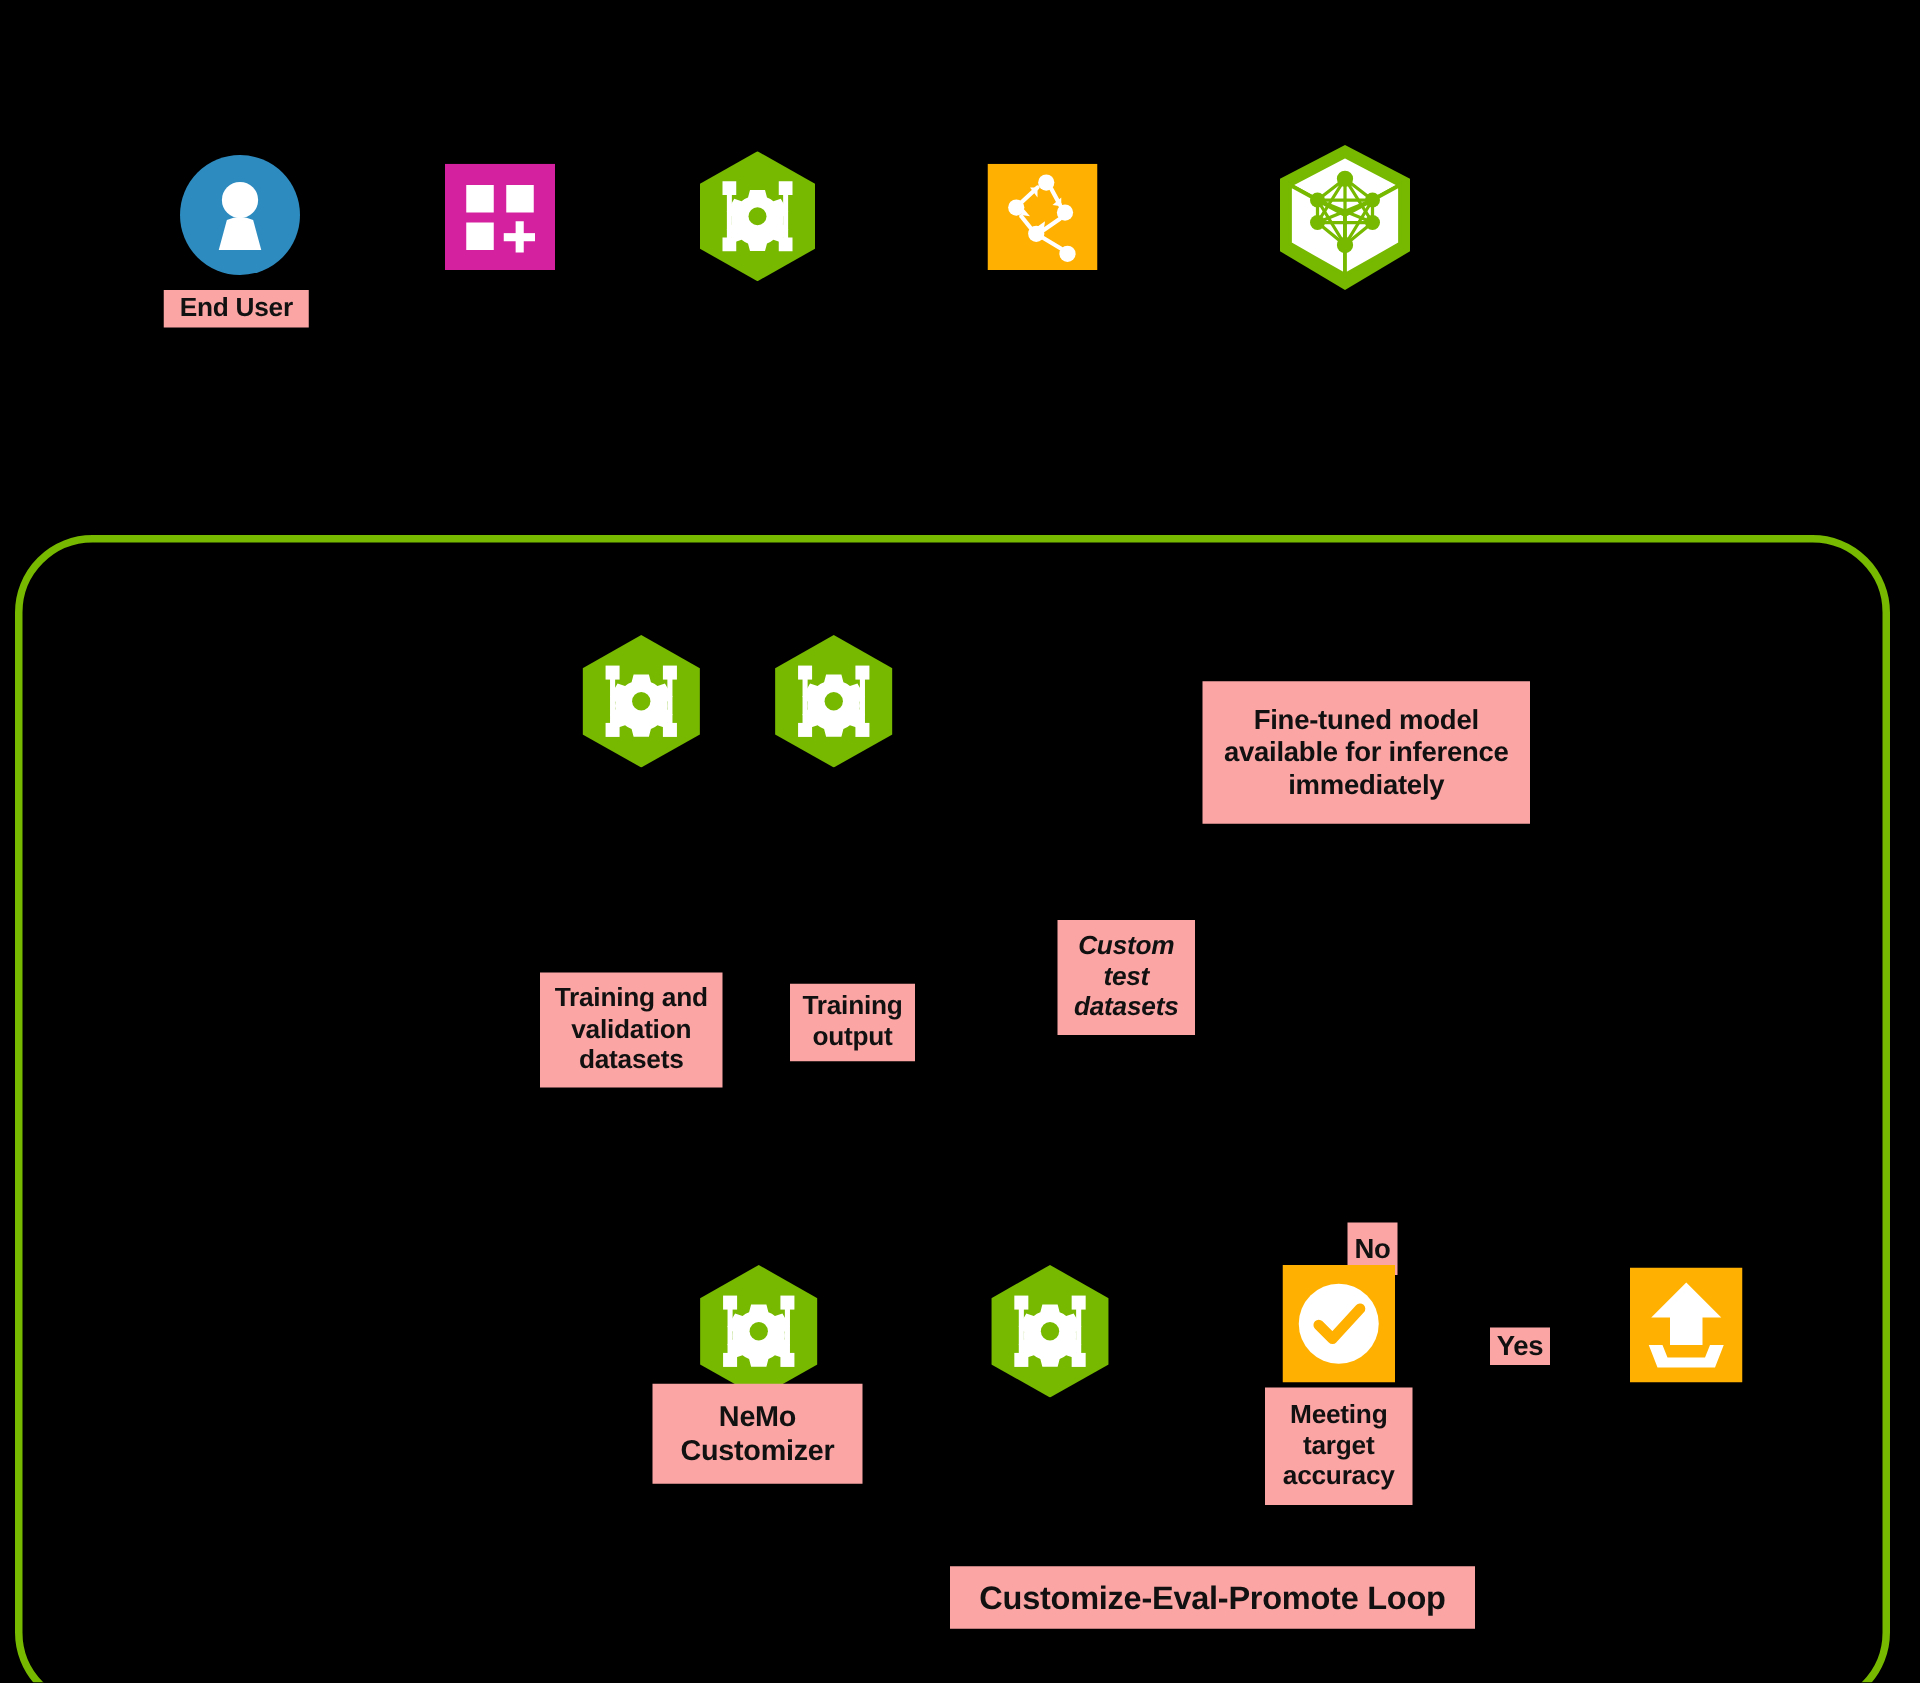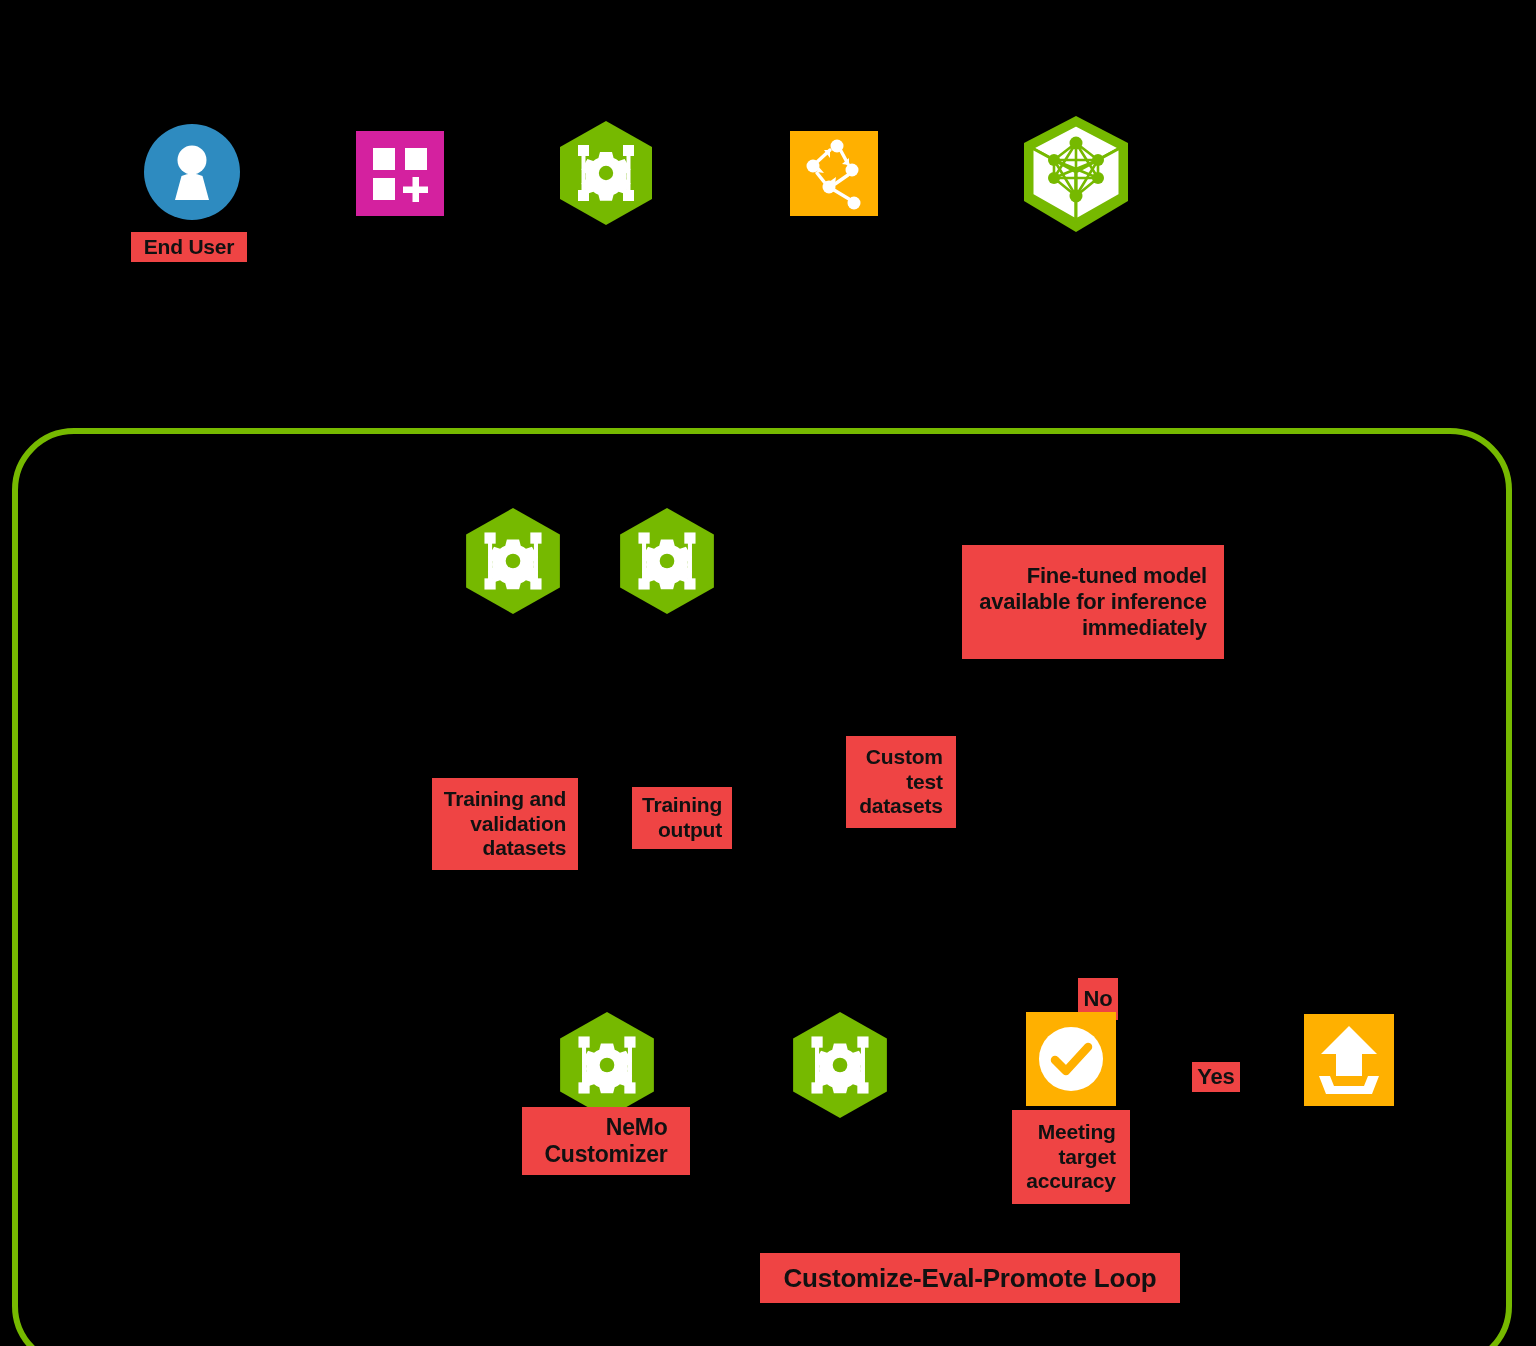--- a/index.html
+++ b/index.html
@@ -15,26 +15,26 @@
     position: relative;
     width: 1536px;
     height: 1346px;
     background: #000000;
     overflow: hidden;
   }
 
   
   .callout {
     position: absolute;
-    background: #ef4444;
+    background: #fca5a5;
     color: #111111;
     font-family: "Liberation Sans", sans-serif;
     font-weight: 700;
     line-height: 1.18;
-    text-align: right;
+    text-align: center;
     box-sizing: border-box;
     white-space: pre-line;
     display: flex;
     align-items: center;
     justify-content: center;
     padding: 1px 3px;
     letter-spacing: -0.2px;
   }
 
   
@@ -188,42 +188,42 @@
 available for inference
 immediately</div>
 
   <div class="callout" style="left:432px; top:778px; width:146px; height:92px; font-size:21px;">Training and
 validation
 datasets</div>
 
   <div class="callout" style="left:608px; top:787px; width:100px; height:62px; font-size:21px;margin-left:24px;">Training
 output</div>
 
-  <div class="callout" style="left:846px; top:736px; width:110px; height:92px; font-size:21px;">Custom
+  <div class="callout" style="left:846px; top:736px; width:110px; height:92px; font-size:21px;font-style:italic;">Custom
 test
 datasets</div>
 
   <div class="icon-wrap" style="left:560px; top:1012px; width:94px; height:106px;">
     <svg width="94" height="106" viewBox="0 0 92 104">
       <polygon points="46,0 92,26 92,78 46,104 0,78 0,26" fill="#76b900"></polygon>
       <g fill="#ffffff">
         <rect x="18" y="24" width="11" height="11"></rect>
         <rect x="18" y="69" width="11" height="11"></rect>
         <rect x="63" y="24" width="11" height="11"></rect>
         <rect x="63" y="69" width="11" height="11"></rect>
         <rect x="21.5" y="33" width="4" height="38"></rect>
         <rect x="66.5" y="33" width="4" height="38"></rect>
       </g>
       <g fill="#ffffff" transform="translate(46,52)">
         <path d="M-6,-21 h12 l1.6,6.0 a16,16 0 0 1 5.1,2.95 l5.9,-1.95 l6,10.4 l-4.3,4.05 a16,16 0 0 1 0,5.9 l4.3,4.05 l-6,10.4 l-5.9,-1.95 a16,16 0 0 1 -5.1,2.95 l-1.6,6.0 h-12 l-1.6,-6.0 a16,16 0 0 1 -5.1,-2.95 l-5.9,1.95 l-6,-10.4 l4.3,-4.05 a16,16 0 0 1 0,-5.9 l-4.3,-4.05 l6,-10.4 l5.9,1.95 a16,16 0 0 1 5.1,-2.95 Z"></path>
         <circle cx="0" cy="0" r="7.2" fill="#76b900"></circle>
       </g>
     </svg>
   </div>
-  <div class="callout" style="left:522px; top:1107px; width:168px; height:68px; font-size:23px;">NeMo
+  <div class="callout" style="left:522px; top:1107px; width:168px; height:80px; font-size:23px;">NeMo
 Customizer</div>
 
   <div class="icon-wrap" style="left:793px; top:1012px; width:94px; height:106px;">
     <svg width="94" height="106" viewBox="0 0 92 104">
       <polygon points="46,0 92,26 92,78 46,104 0,78 0,26" fill="#76b900"></polygon>
       <g fill="#ffffff">
         <rect x="18" y="24" width="11" height="11"></rect>
         <rect x="18" y="69" width="11" height="11"></rect>
         <rect x="63" y="24" width="11" height="11"></rect>
         <rect x="63" y="69" width="11" height="11"></rect>

